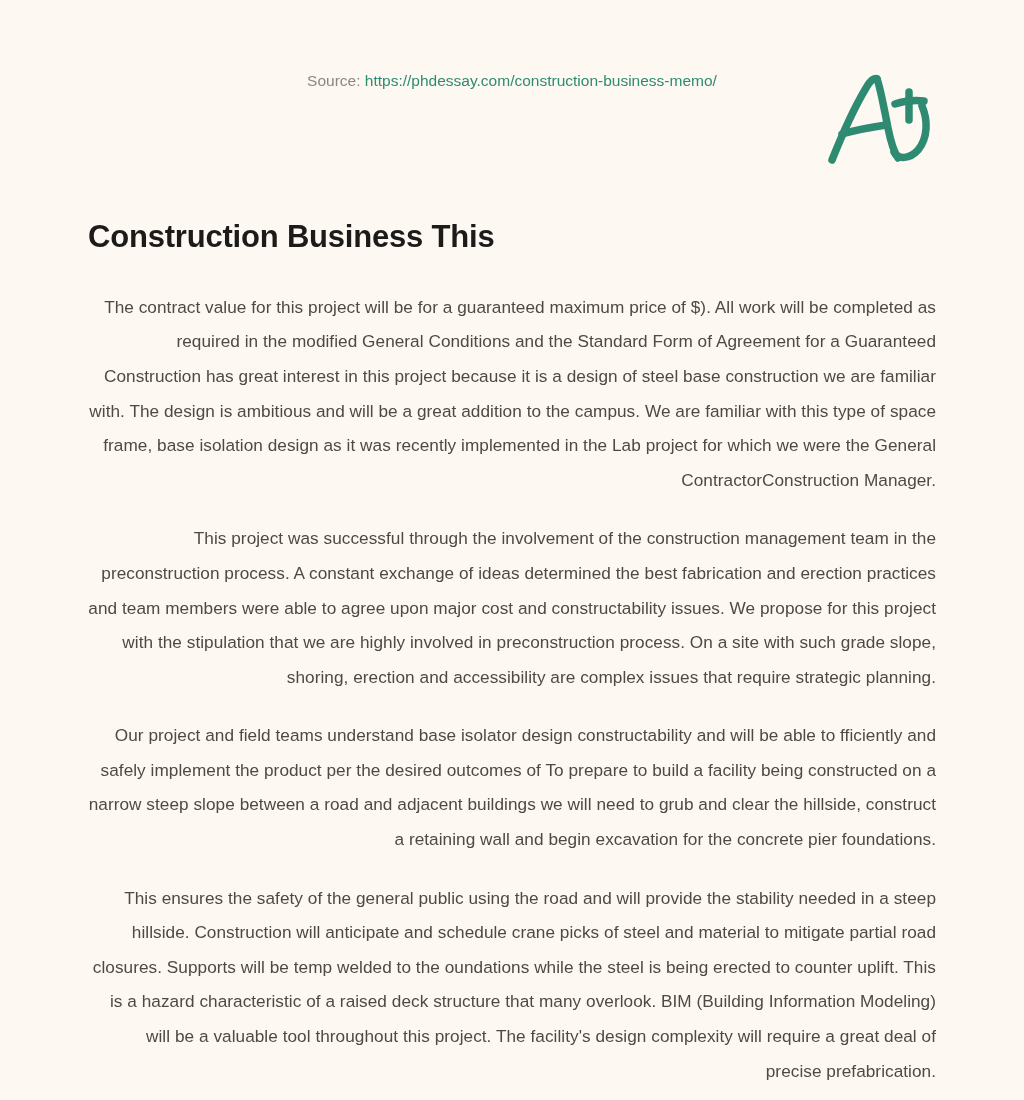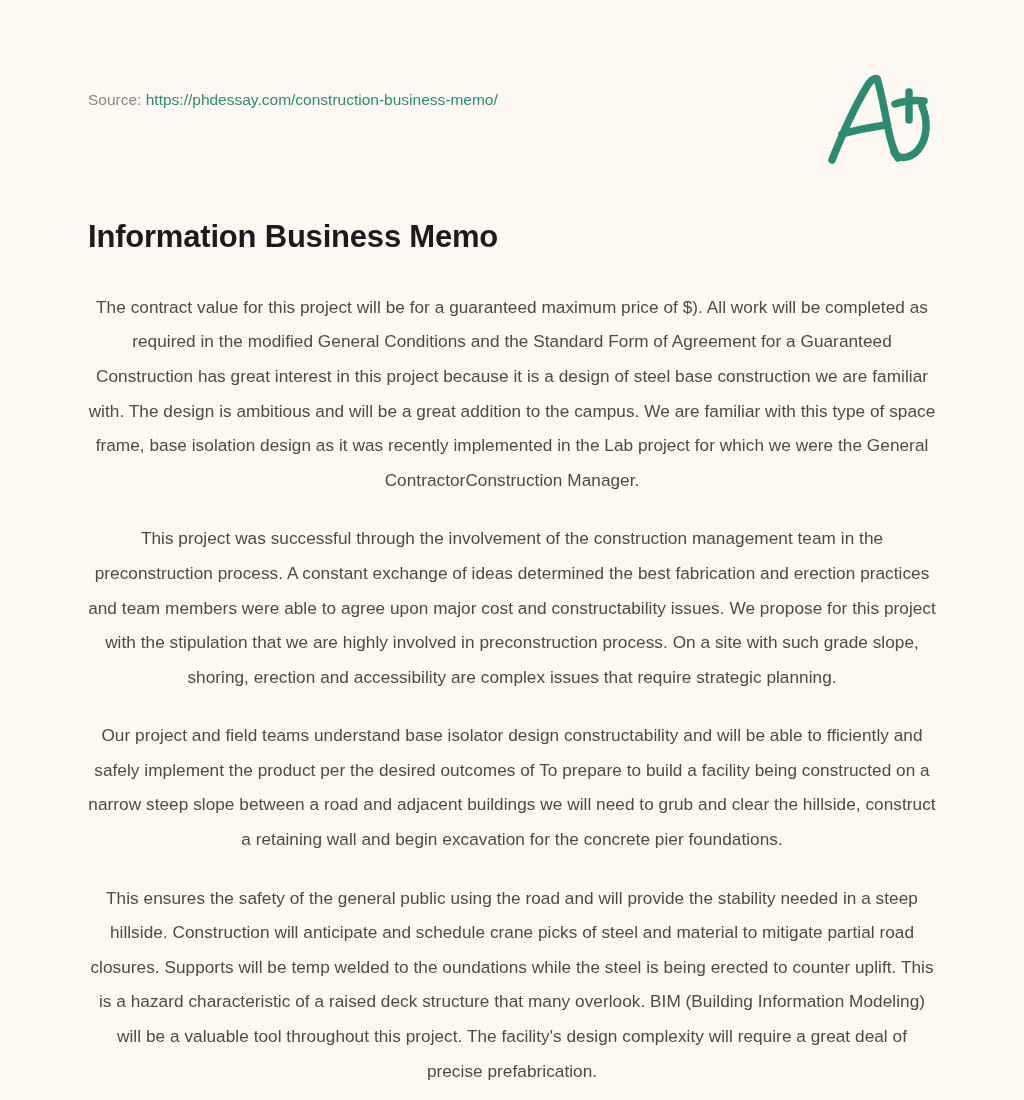--- a/index.html
+++ b/index.html
@@ -34,25 +34,25 @@
 
   .byline {
     font-size: 27px;
     font-weight: bold;
     color: #33302d;
     letter-spacing: -0.2px;
     line-height: 1.2;
   }
 
   .source-line {
-    margin-top: 19px;
     font-size: 15.5px;
     color: #8c8680;
     line-height: 1.4;
     white-space: nowrap;
+    text-align: center;
   }
 
   .source-label {
     color: #8c8680;
   }
 
   .source-url {
     color: #2e8b72;
     text-decoration: none;
   }
@@ -80,21 +80,21 @@
   
   .article {
     margin-top: 33px;
   }
 
   .article p {
     font-size: 17.2px;
     line-height: 34.6px;
     color: #4f4944;
     margin-bottom: 24px;
-    text-align: center;
+    text-align: right;
     max-width: 850px;
     letter-spacing: 0.05px;
   }
   .article p:last-child { margin-bottom: 15px; }
 </style>
 </head>
 <body>
 
 <div class="page">
 
@@ -120,21 +120,21 @@
 
           <path d="M77 36 C 86 33, 97 32, 106 33"></path>
 
           <path d="M104 38 C 110 52, 110 70, 100 82 C 92 91, 80 92, 76 84"></path>
         </g>
       </svg>
     </div>
 
   </div>
 
-  <h1 class="doc-title">Information Business Memo</h1>
+  <h1 class="doc-title">Construction Business This</h1>
 
   <div class="article">
     <p>The contract value for this project will be for a guaranteed maximum price of $). All work will be completed as required in the modified General Conditions and the Standard Form of Agreement for a Guaranteed Construction has great interest in this project because it is a design of steel base construction we are familiar with. The design is ambitious and will be a great addition to the campus. We are familiar with this type of space frame, base isolation design as it was recently implemented in the Lab project for which we were the General ContractorConstruction Manager.</p>
     <p>This project was successful through the involvement of the construction management team in the preconstruction process. A constant exchange of ideas determined the best fabrication and erection practices and team members were able to agree upon major cost and constructability issues. We propose for this project with the stipulation that we are highly involved in preconstruction process. On a site with such grade slope, shoring, erection and accessibility are complex issues that require strategic planning.</p>
     <p>Our project and field teams understand base isolator design constructability and will be able to fficiently and safely implement the product per the desired outcomes of To prepare to build a facility being constructed on a narrow steep slope between a road and adjacent buildings we will need to grub and clear the hillside, construct a retaining wall and begin excavation for the concrete pier foundations.</p>
     <p>This ensures the safety of the general public using the road and will provide the stability needed in a steep hillside. Construction will anticipate and schedule crane picks of steel and material to mitigate partial road closures. Supports will be temp welded to the oundations while the steel is being erected to counter uplift. This is a hazard characteristic of a raised deck structure that many overlook. BIM (Building Information Modeling) will be a valuable tool throughout this project. The facility's design complexity will require a great deal of precise prefabrication.</p>
 
   </div>
 
 </div>

